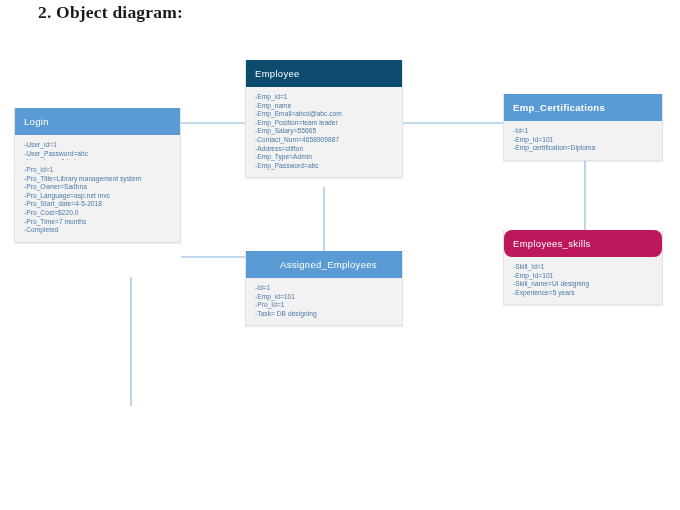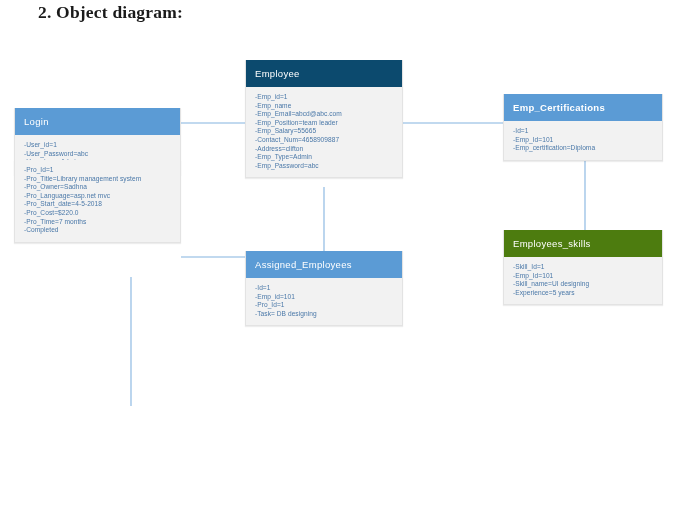--- a/index.html
+++ b/index.html
@@ -112,38 +112,38 @@
         <div class="attr" style="color: rgb(74, 120, 168);">-Emp_Email=abcd@abc.com</div>
         <div class="attr" style="color: rgb(74, 120, 168);">-Emp_Position=team leader</div>
         <div class="attr" style="color: rgb(74, 120, 168);">-Emp_Salary=55665</div>
         <div class="attr" style="color: rgb(74, 120, 168);">-Contact_Num=4658909887</div>
         <div class="attr" style="color: rgb(74, 120, 168);">-Address=clifton</div>
         <div class="attr" style="color: rgb(74, 120, 168);">-Emp_Type=Admin</div>
         <div class="attr" style="color: rgb(74, 120, 168);">-Emp_Password=abc</div>
       </div>
     </div>
     <div class="node" style="left: 245px; top: 251px; width: 158px;">
-      <div class="node-header" style="background: rgb(91, 155, 213);">Assigned_Employees</div>
+      <div class="node-header" style="background: rgb(91, 155, 213); text-align: center;">Assigned_Employees</div>
       <div class="node-body" style="background: rgb(242, 242, 242);">
         <div class="attr" style="color: rgb(74, 120, 168);">-Id=1</div>
         <div class="attr" style="color: rgb(74, 120, 168);">-Emp_id=101</div>
         <div class="attr" style="color: rgb(74, 120, 168);">-Pro_Id=1</div>
         <div class="attr" style="color: rgb(74, 120, 168);">-Task= DB designing</div>
       </div>
     </div>
     <div class="node" style="left: 503px; top: 94px; width: 160px;">
       <div class="node-header" style="background: rgb(91, 155, 213); font-weight: bold;">Emp_Certifications</div>
       <div class="node-body" style="background: rgb(242, 242, 242);">
         <div class="attr" style="color: rgb(74, 120, 168);">-Id=1</div>
         <div class="attr" style="color: rgb(74, 120, 168);">-Emp_Id=101</div>
         <div class="attr" style="color: rgb(74, 120, 168);">-Emp_certification=Diploma</div>
       </div>
     </div>
     <div class="node" style="left: 503px; top: 230px; width: 160px;">
-      <div class="node-header" style="background: #4d7c0f;">Employees_skills</div>
+      <div class="node-header" style="background: #be185d; border-radius: 8px;">Employees_skills</div>
       <div class="node-body" style="background: rgb(242, 242, 242);">
         <div class="attr" style="color: rgb(74, 120, 168);">-Skill_Id=1</div>
         <div class="attr" style="color: rgb(74, 120, 168);">-Emp_Id=101</div>
         <div class="attr" style="color: rgb(74, 120, 168);">-Skill_name=UI designing</div>
         <div class="attr" style="color: rgb(74, 120, 168);">-Experience=5 years</div>
       </div>
     </div>
   </div>
 
 </body></html>

